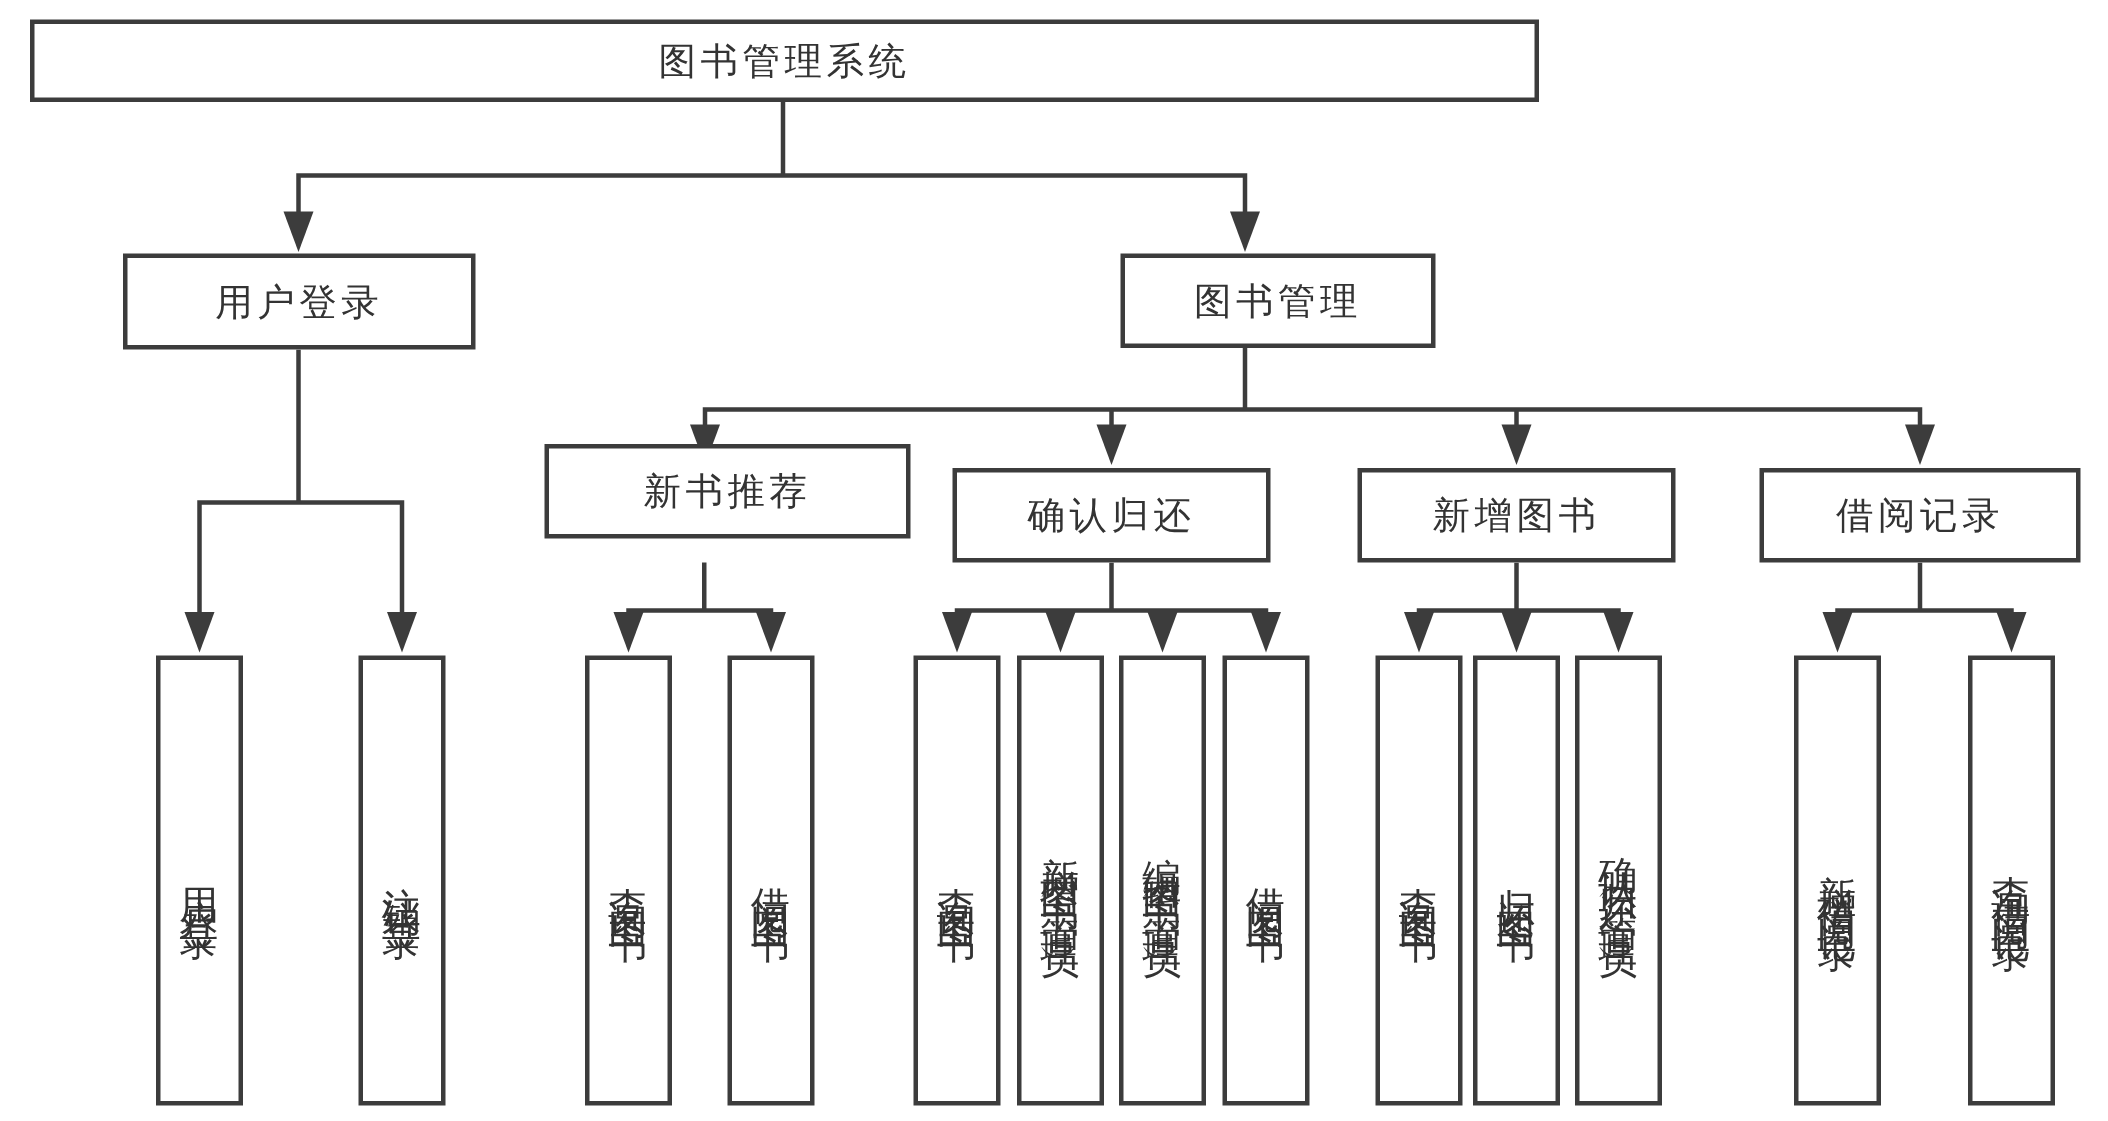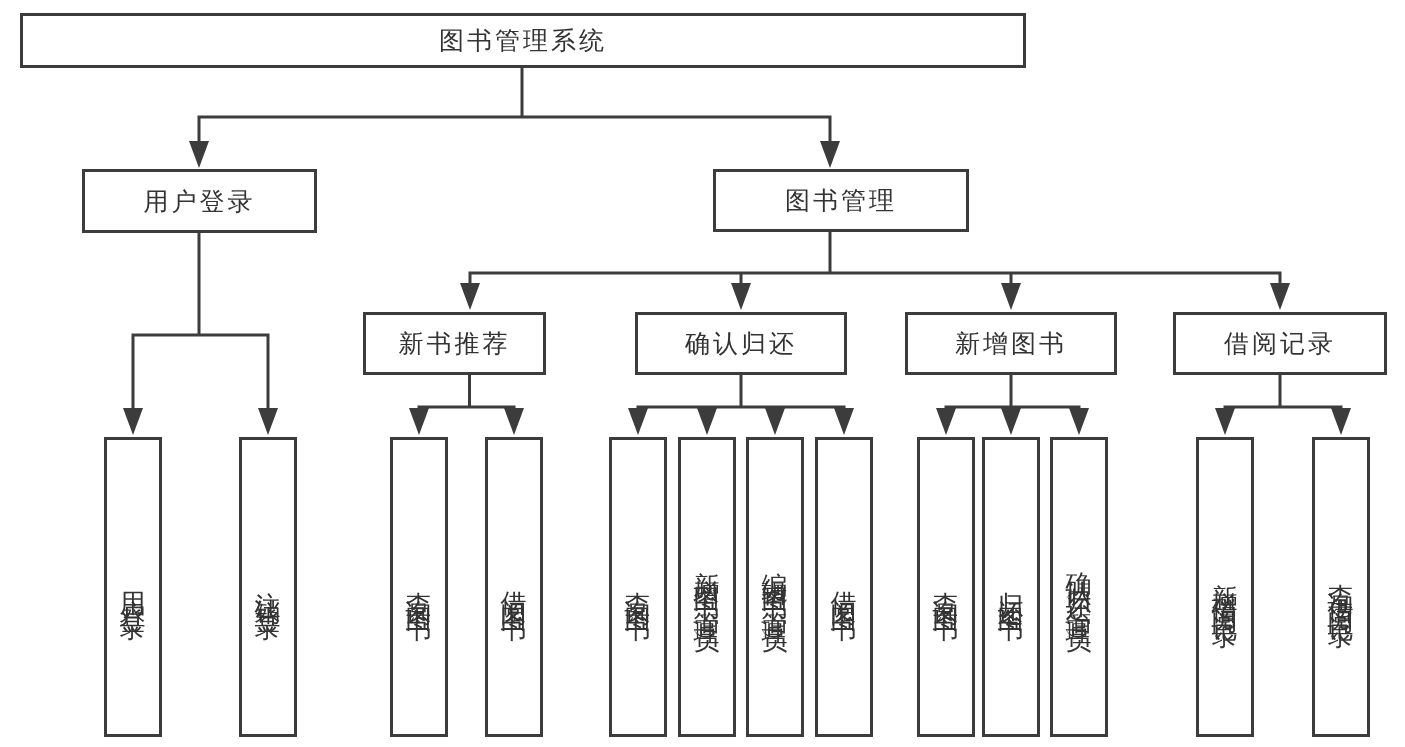--- a/index.html
+++ b/index.html
@@ -94,23 +94,23 @@
     <polygon points="936,408 956,408 946,435"></polygon>
     <polygon points="1001,408 1021,408 1011,435"></polygon>
     <polygon points="1069,408 1089,408 1079,435"></polygon>
     <polygon points="1215,408 1235,408 1225,435"></polygon>
     <polygon points="1331,408 1351,408 1341,435"></polygon>
   </svg>
 
   <div class="node h" style="left:20px;top:13px;width:1006px;height:55px">图书管理系统</div>
 
   <div class="node h" style="left:82px;top:169px;width:235px;height:64px">用户登录</div>
-  <div class="node h" style="left:713px;top:169px;width:256px;height:63px">图书管理</div>
+  <div class="node h" style="left:747px;top:169px;width:210px;height:63px">图书管理</div>
 
-  <div class="node h" style="left:363px;top:312px;width:183px;height:63px">新书推荐</div>
+  <div class="node h" style="left:363px;top:296px;width:244px;height:63px">新书推荐</div>
   <div class="node h" style="left:635px;top:312px;width:212px;height:63px">确认归还</div>
   <div class="node h" style="left:905px;top:312px;width:212px;height:63px">新增图书</div>
   <div class="node h" style="left:1173px;top:312px;width:214px;height:63px">借阅记录</div>
 
   <div class="node leaf" style="left:104px;top:437px;width:58px;height:300px">用户登录</div>
   <div class="node leaf" style="left:239px;top:437px;width:58px;height:300px">注销登录</div>
 
   <div class="node leaf" style="left:390px;top:437px;width:58px;height:300px">查询图书</div>
   <div class="node leaf" style="left:485px;top:437px;width:58px;height:300px">借阅图书</div>
 

